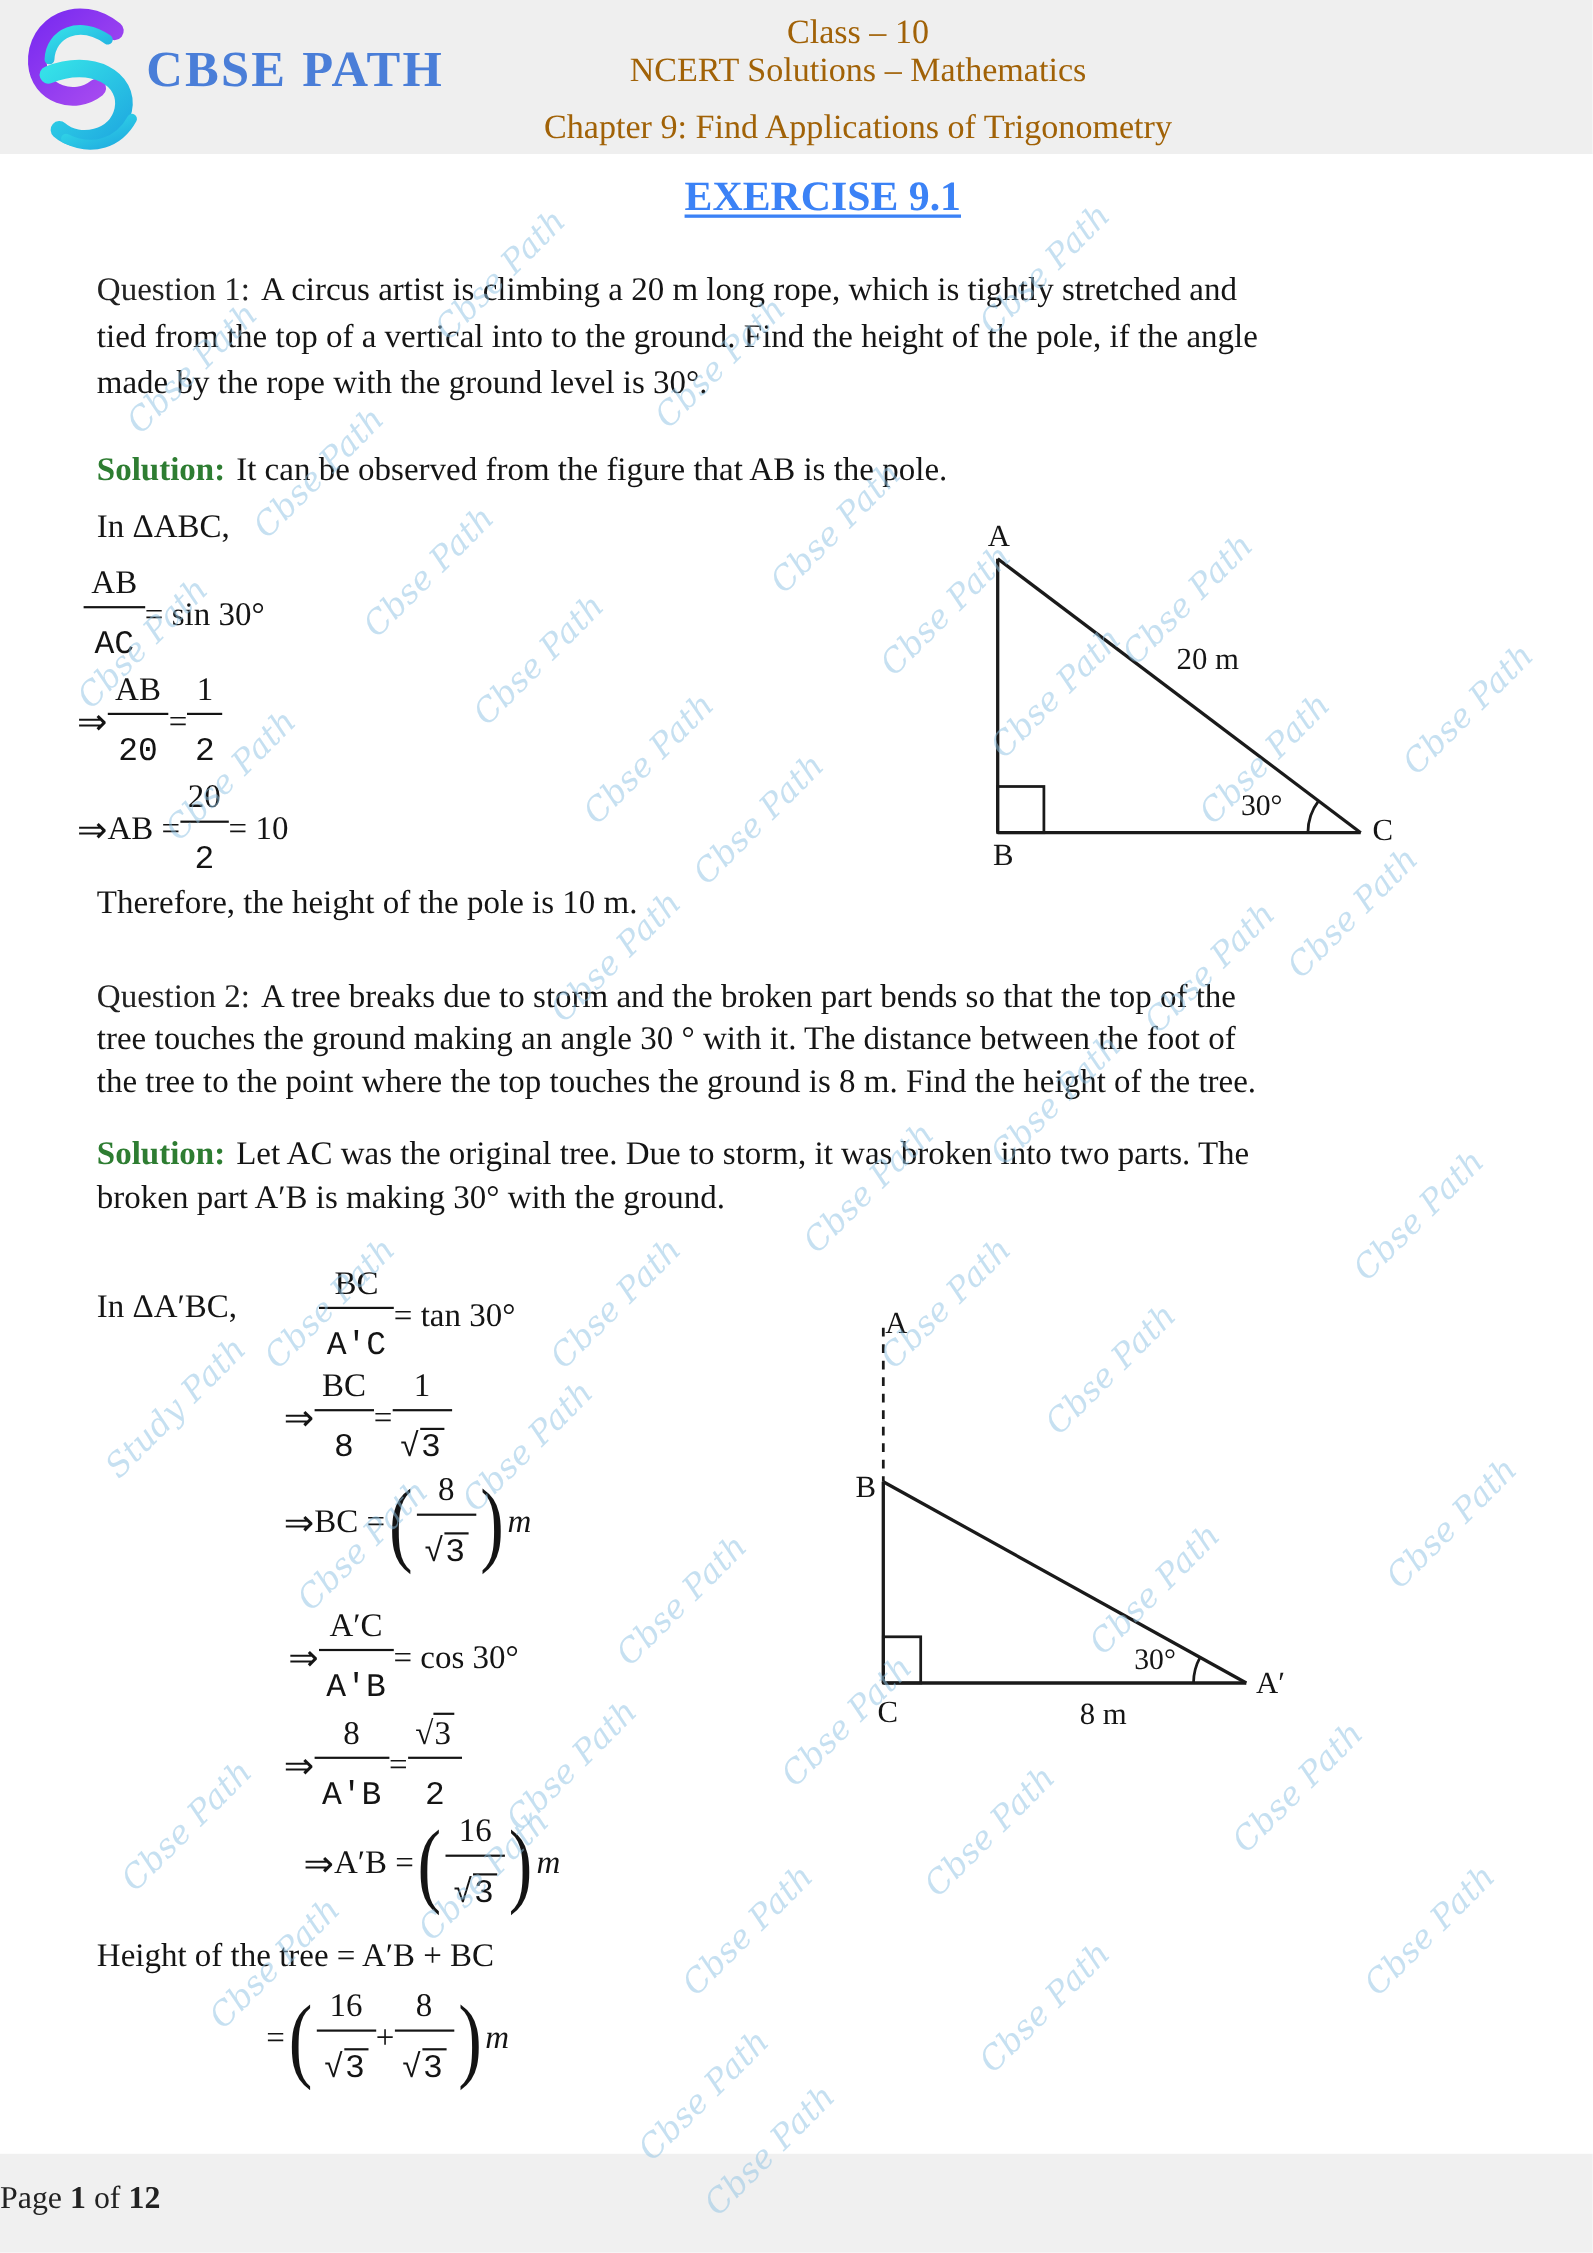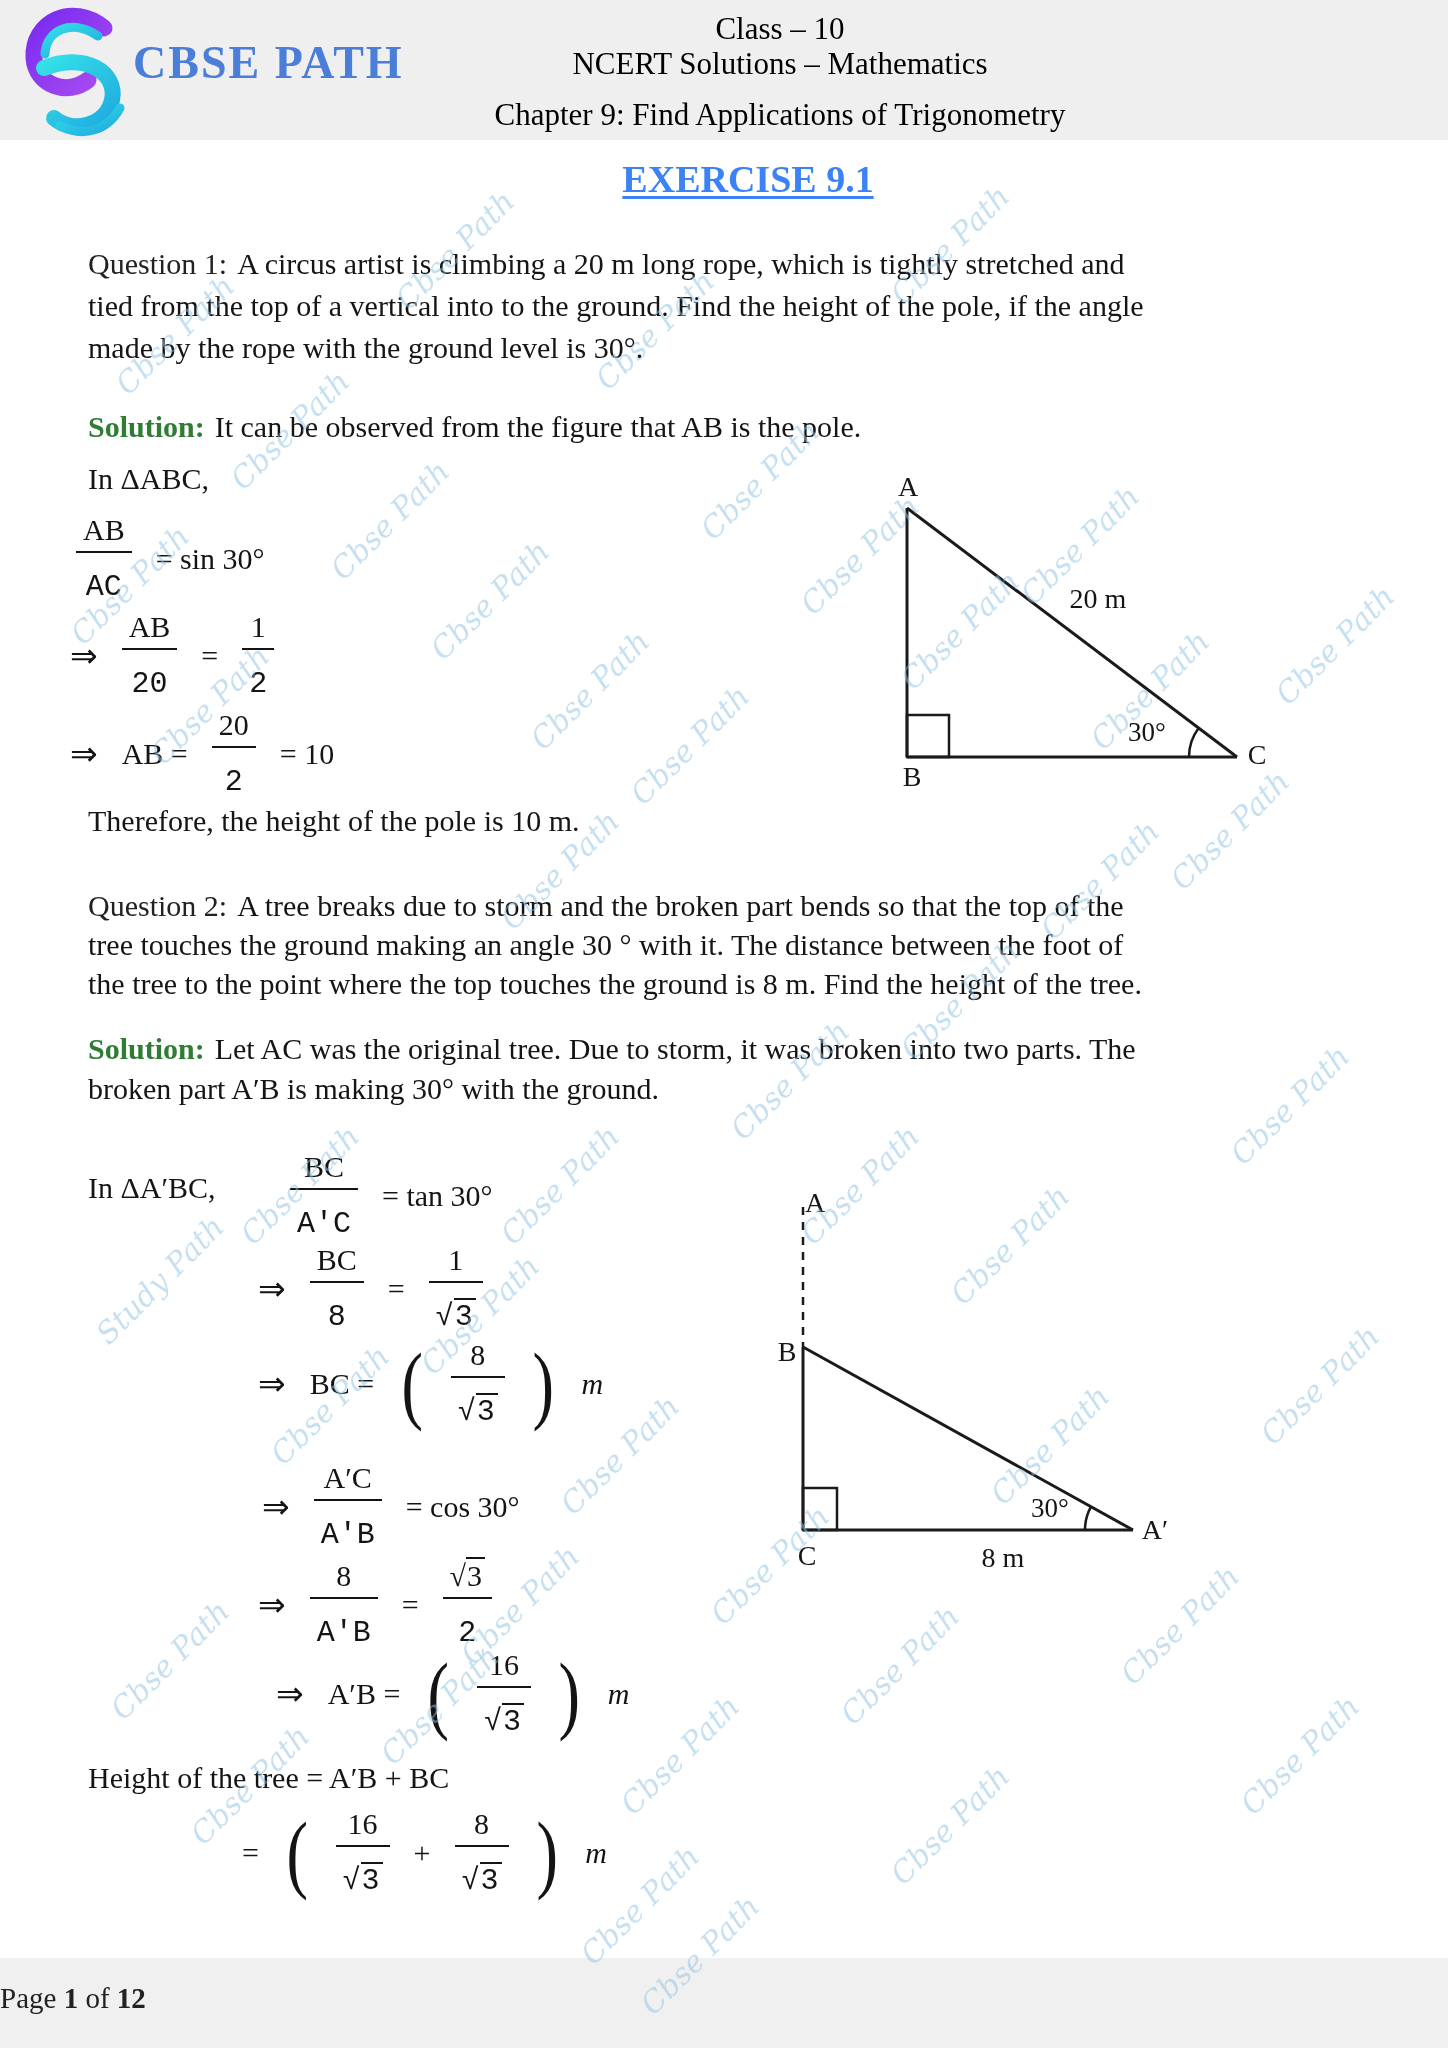--- a/index.html
+++ b/index.html
@@ -4,31 +4,31 @@
 <style>
   html,body{margin:0;padding:0;}
   body{width:1448px;height:2048px;position:relative;background:#ffffff;
        font-family:"Liberation Serif",serif;color:#151515;overflow:hidden;}
   .abs{position:absolute;}
   
   .band-top{position:absolute;left:0;top:0;width:1448px;height:140px;background:#efefef;}
   .band-bottom{position:absolute;left:0;top:1958px;width:1448px;height:90px;background:#f0f0f0;}
   .brand{position:absolute;left:133px;top:36px;font-size:46px;font-weight:bold;
          color:#4a7ed8;letter-spacing:2px;}
-  .htitle{position:absolute;left:112px;width:1336px;text-align:center;font-size:31px;color:#000000;}
+  .htitle{position:absolute;left:112px;width:1336px;text-align:center;font-size:31px;color:#a16207;}
   .ht1{top:11px;} .ht2{top:46px;} .ht3{top:97px;}
   .exercise{position:absolute;left:48px;top:157px;width:1400px;text-align:center;
             font-size:38px;font-weight:bold;color:#3b82f6;
             text-decoration:underline;text-underline-offset:4px;}
   
   .tl{position:absolute;font-size:30px;white-space:nowrap;color:#151515;}
   .qlabel{font-weight:normal;color:#222;margin-right:10px;}
   .slabel{font-weight:bold;color:#2e7d32;margin-right:10px;}
   
-  .eqrow{position:absolute;display:flex;align-items:center;gap:24px;font-size:30px;
+  .eqrow{position:absolute;display:flex;align-items:center;gap:0;font-size:30px;
          color:#141414;white-space:nowrap;}
   .frac{display:inline-flex;flex-direction:column;text-align:center;}
   .frac .num{padding:0 7px 3px;border-bottom:2.5px solid #141414;line-height:1.15;}
   .frac .den{padding:17px 7px 0;line-height:1.15;font-family:Liberation Mono, monospace;}
   .arrow{font-size:33px;}
   .sqrt{white-space:nowrap;}
   .sqrt .rad{border-top:2px solid #141414;padding:0 3px 0 1px;}
   .bigp{font-size:86px;font-weight:100;line-height:0;transform:scaleX(.75);
         font-family:"Liberation Serif",serif;color:#141414;}
   .it{font-style:italic;}

